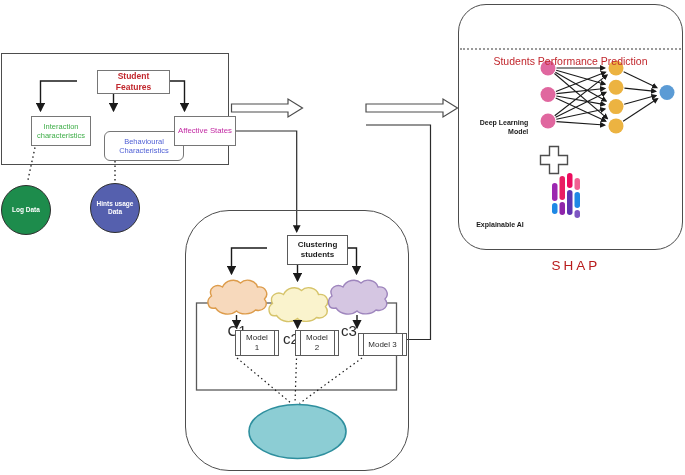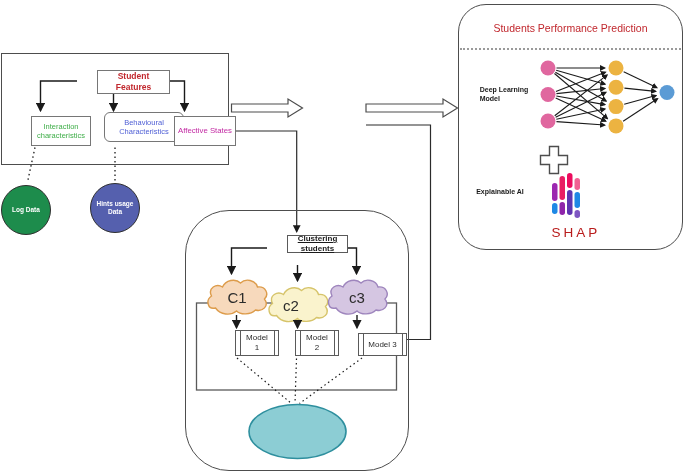--- a/index.html
+++ b/index.html
@@ -14,27 +14,27 @@
     display:flex;align-items:center;justify-content:center;
     text-align:center;white-space:pre-line;line-height:1.25;margin-left:20px;
   }
   .container{border:1.4px solid #4d4d4d;background:transparent;}
   .rounded{border:1.4px solid #4d4d4d;background:transparent;}
   .circle{
     border-radius:50%;border:1.4px solid #2f2f2f;color:#ffffff;
     display:flex;align-items:center;justify-content:center;text-align:center;
     font-weight:bold;font-size:6.5px;line-height:1.3;white-space:pre-line;
   }
-  .label{display:flex;align-items:center;justify-content:center;text-align:left;
-    white-space:pre-line;line-height:1.3;background:transparent;}
+  .label{display:flex;align-items:center;justify-content:center;text-align:right;
+    white-space:pre-line;line-height:1.3;background:transparent;margin-top:33px;}
   
   #sf-root{left:77px;top:70px;width:73px;height:24px;font-size:8.5px;font-weight:bold;}
   .child-box{top:116px;height:30px;font-size:7.5px;border-width:1.2px;}
   #child-0{left:11px;width:60px;}
-  #child-1{left:84px;top:112px;width:80px;border-radius:6px;}
+  #child-1{left:84px;top:131px;width:80px;border-radius:6px;}
   #child-2{left:154px;width:62px;font-size:7.8px;}
   #outer-container{left:1px;top:53px;width:228px;height:112px;}
   #src-0{left:1px;top:185px;width:50px;height:50px;}
   #src-1{left:90px;top:183px;width:50px;height:50px;}
   
   #fv{left:305px;top:55px;width:60px;height:110px;border:1.8px solid #808080;
       font-size:8px;font-weight:bold;color:#1a1a1a;position:absolute;}
   #fv:before,#fv:after{content:"";position:absolute;top:2px;bottom:2px;width:0;
       border-left:1.6px dotted #bcbcbc;}
   #fv:before{left:11px;} #fv:after{left:42px;}
@@ -42,26 +42,26 @@
   
   #right-panel{left:458px;top:4px;width:225px;height:246px;border-radius:28px;}
   #rp-title{left:462px;top:21px;width:217px;height:16px;font-size:10.5px;font-weight:500;}
   #rp-sep{left:460px;top:48px;width:221px;height:0;border-top:2px dotted #9a9a9a;}
   #dl-label{left:472px;top:83px;width:64px;height:22px;font-size:7px;font-weight:bold;color:#1a1a1a;}
   #xai-label{left:466px;top:186px;width:68px;height:12px;font-size:7px;font-weight:bold;color:#1a1a1a;}
   #shap-text{left:541px;top:224px;width:70px;height:18px;font-size:13.5px;color:#b91c1c;
       letter-spacing:3px;font-weight:400;}
   
   #cluster-container{left:185px;top:210px;width:224px;height:261px;border-radius:44px;}
-  #cl-box{left:267px;top:235px;width:61px;height:18px;font-size:8px;font-weight:bold;
-      color:#1a1a1a;border-color:#5a5a5a;text-decoration:underline;}
+  #cl-box{left:267px;top:235px;width:61px;height:30px;font-size:8px;font-weight:bold;
+      color:#1a1a1a;border-color:#5a5a5a;}
   .cloud-label{width:30px;height:12px;font-size:15px;color:#2b2b2b;}
   #cloud-label-0{left:222px;top:292px;}
   #cloud-label-1{left:276px;top:300px;}
-  #cloud-label-2{left:342px;top:292px;}
+  #cloud-label-2{left:334px;top:292px;}
   .model-box{font-size:8px;color:#2b2b2b;border-color:#5a5a5a;position:absolute;}
   .model-box:before,.model-box:after{content:"";position:absolute;top:0;bottom:0;width:0;
       border-left:1.2px solid #5a5a5a;}
   .model-box:before{left:3.5px;} .model-box:after{right:3.5px;}
   #model-0{left:215px;top:330px;width:44px;height:26px;}
   #model-1{left:275px;top:330px;width:44px;height:26px;}
   #model-2{left:338px;top:333px;width:49px;height:23px;}
   #ensemble-label{left:252px;top:406px;width:92px;height:51px;font-size:8.5px;
       font-weight:bold;color:#1c2a33;}
 </style>

